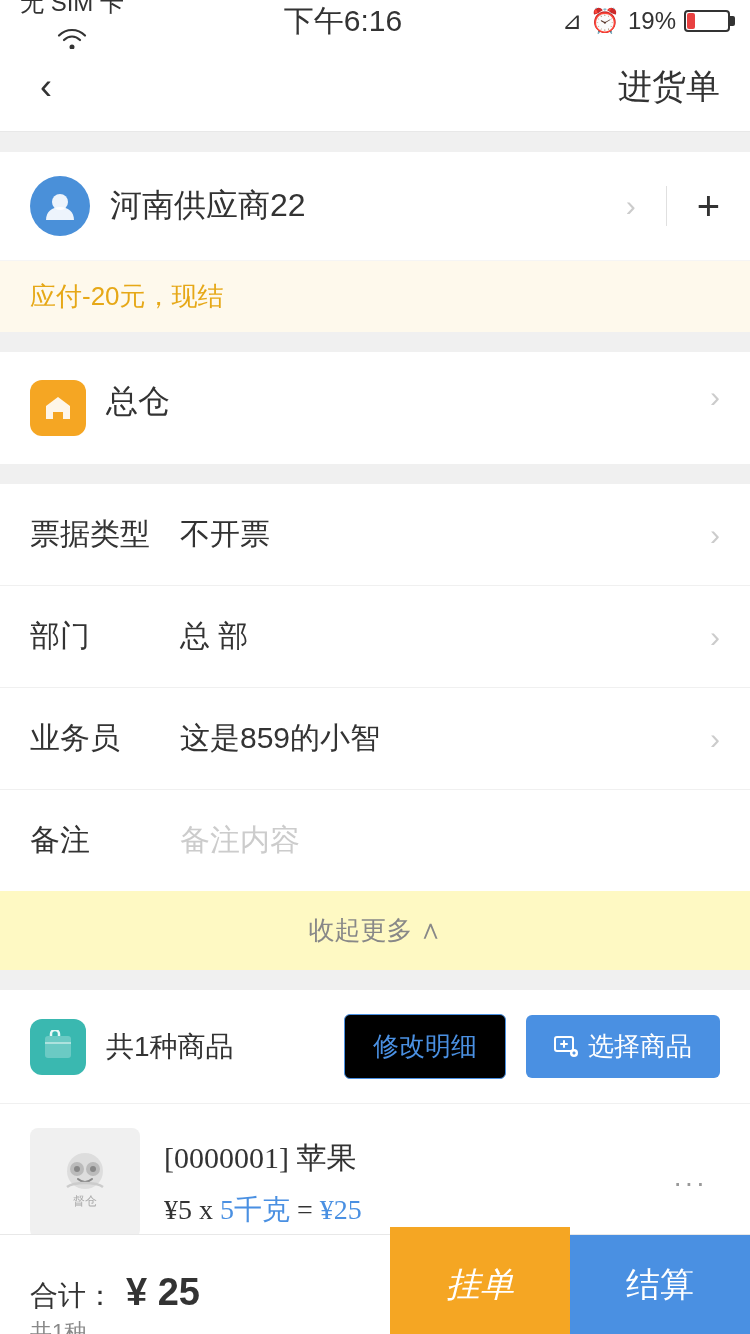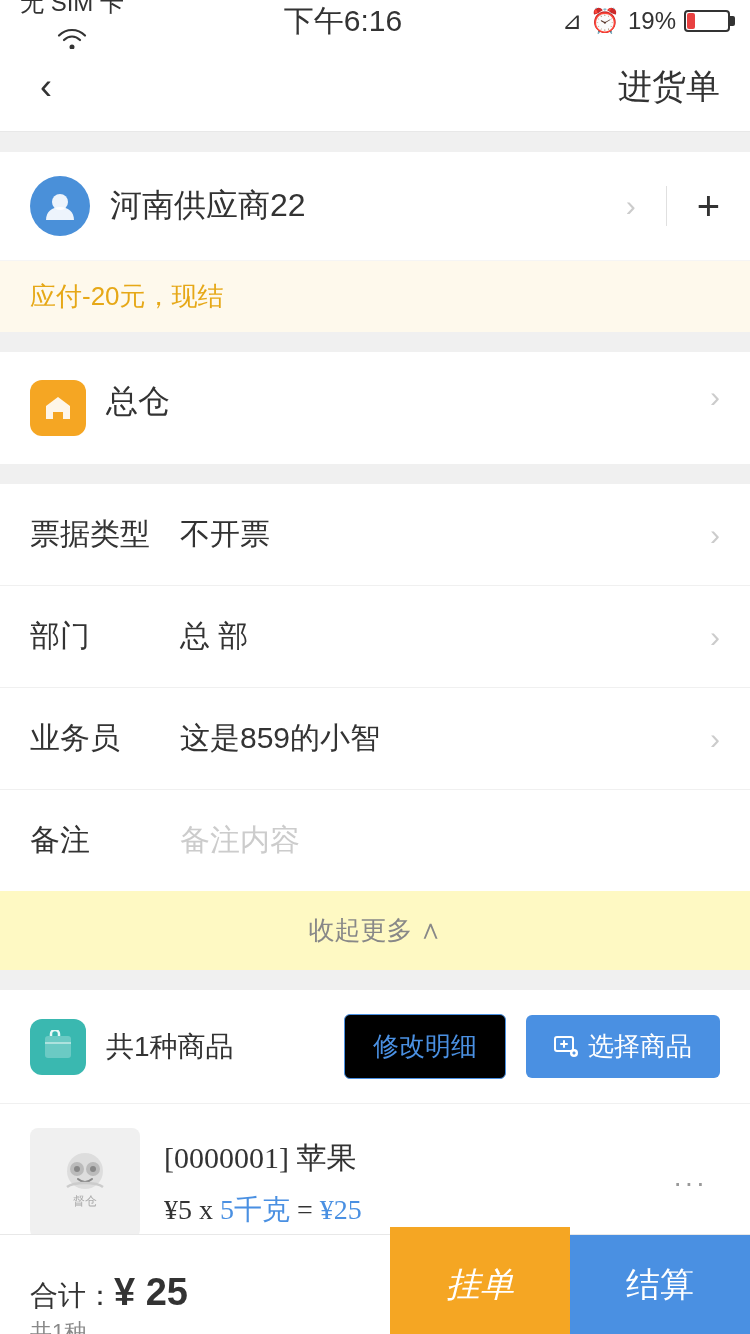--- a/index.html
+++ b/index.html
@@ -507,21 +507,21 @@
   </div>
   <div class="product-more">
     <span class="three-dots">···</span>
   </div>
 </div>
 
 <div class="bottom-spacer"></div>
 
 <div class="bottom-bar">
   <div class="total-section">
-    <div style="display:flex;align-items:baseline;gap:0;">
+    <div style="display:flex;align-items:baseline;gap:12px;">
       <span style="font-size:28px;color:#333;">合计：</span>
       <span style="font-size:38px;font-weight:600;color:#333;margin-top:48px;">¥ 25</span>
     </div>
     <div style="font-size:22px;color:#888;margin-top:2px;">共1种</div>
   </div>
   <div class="btn-hold">挂单</div>
   <div class="btn-checkout">结算</div>
 </div>
 
 </body></html>

